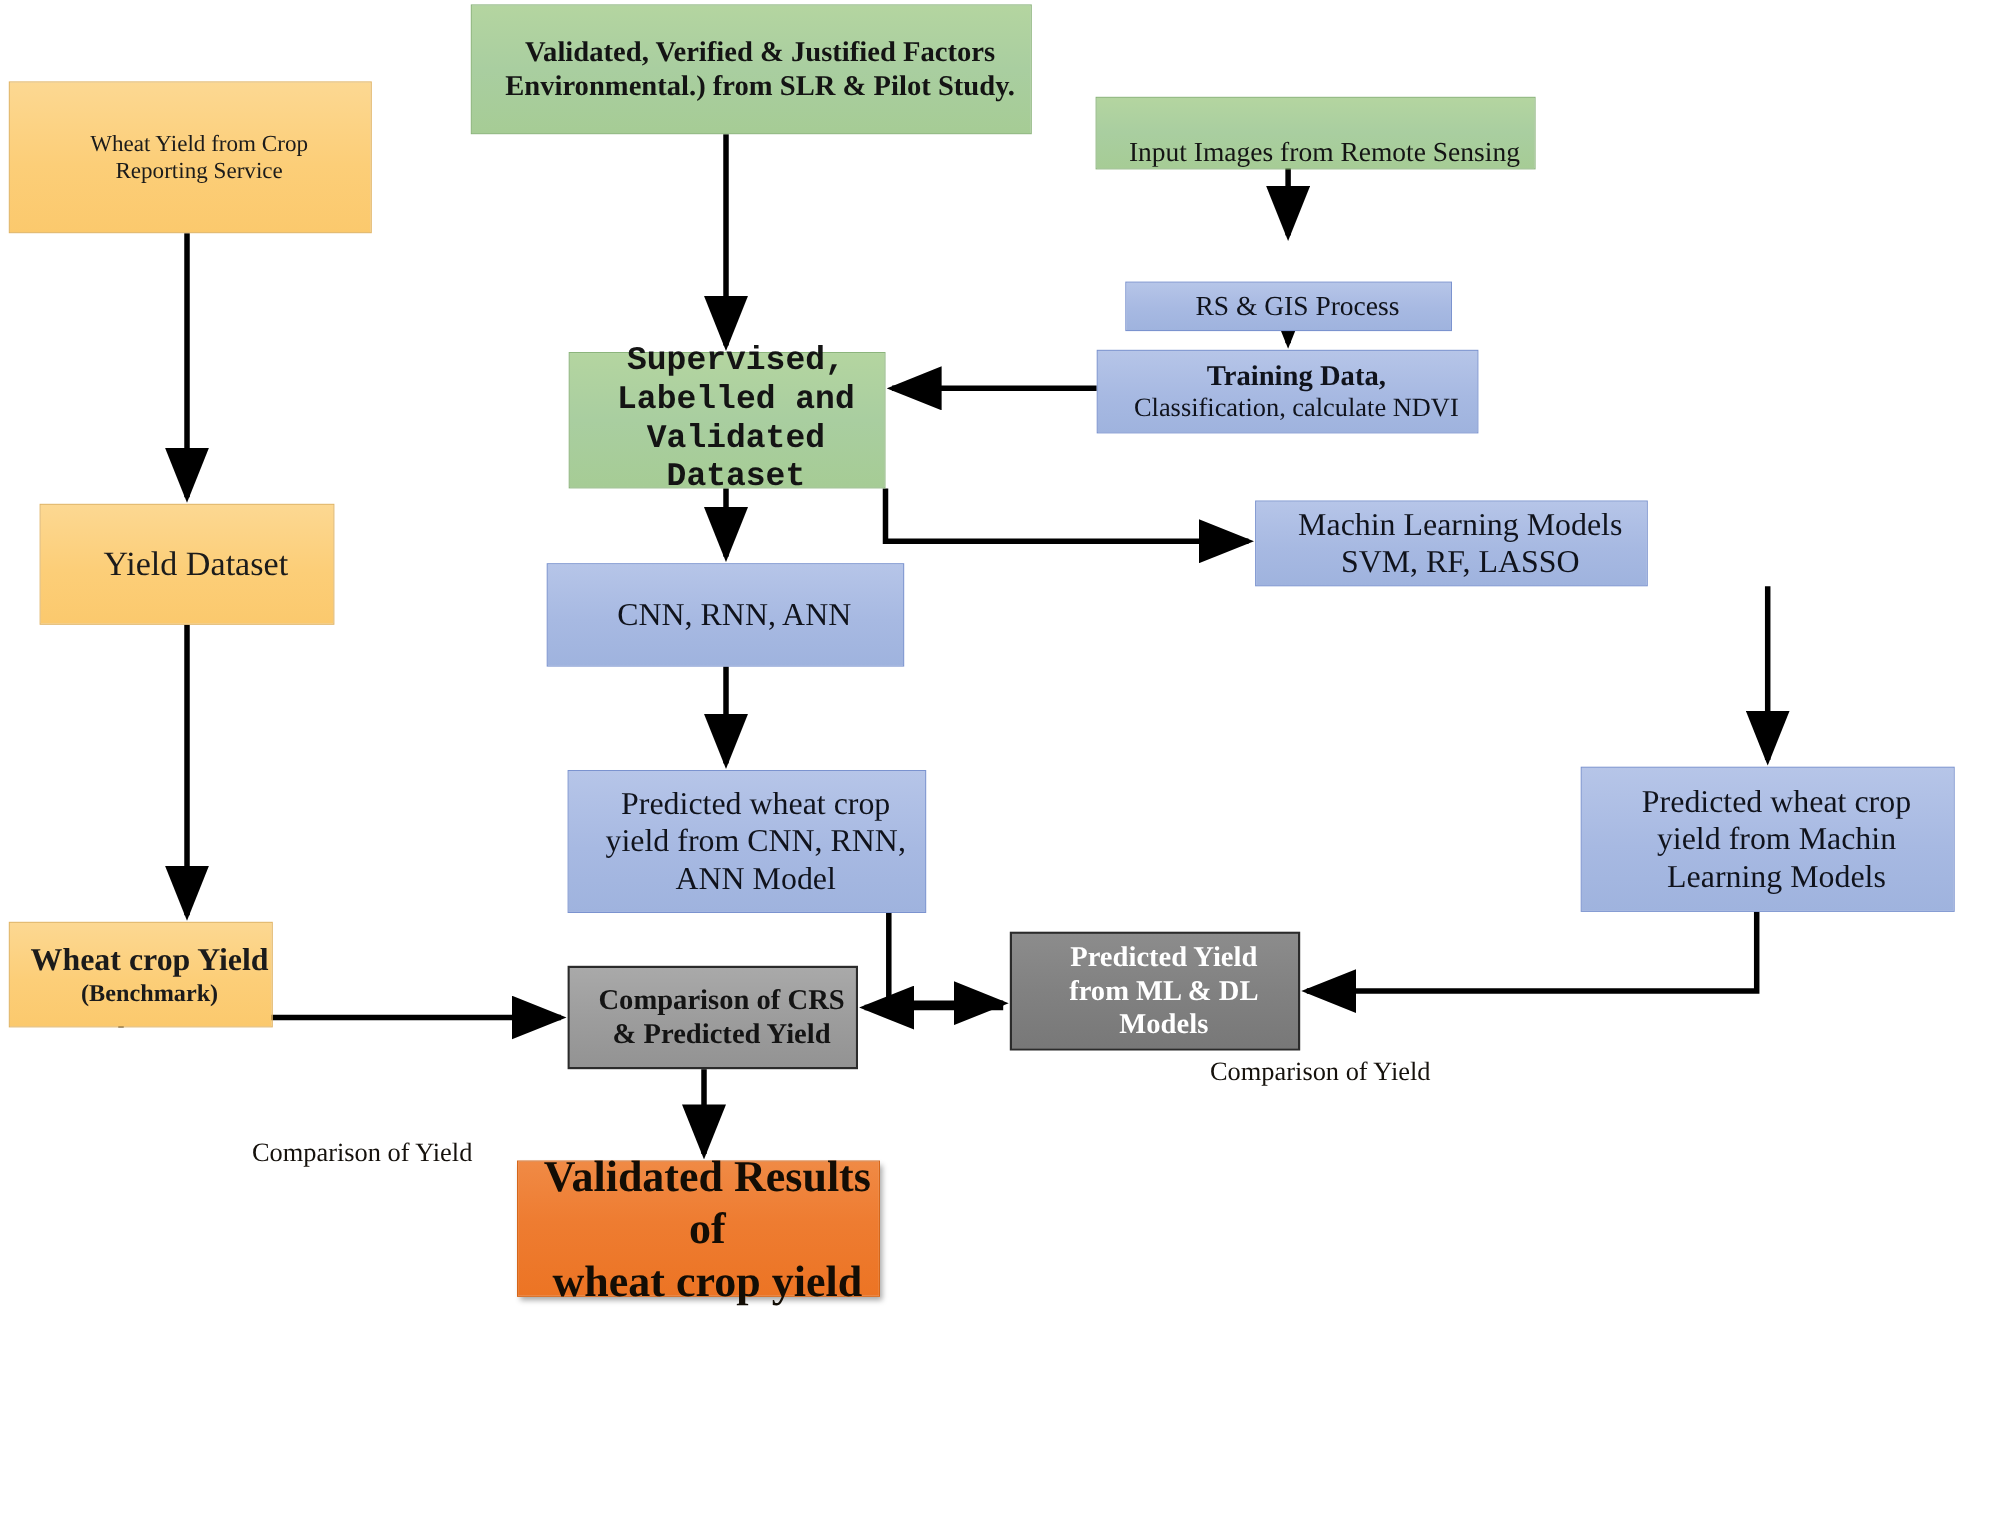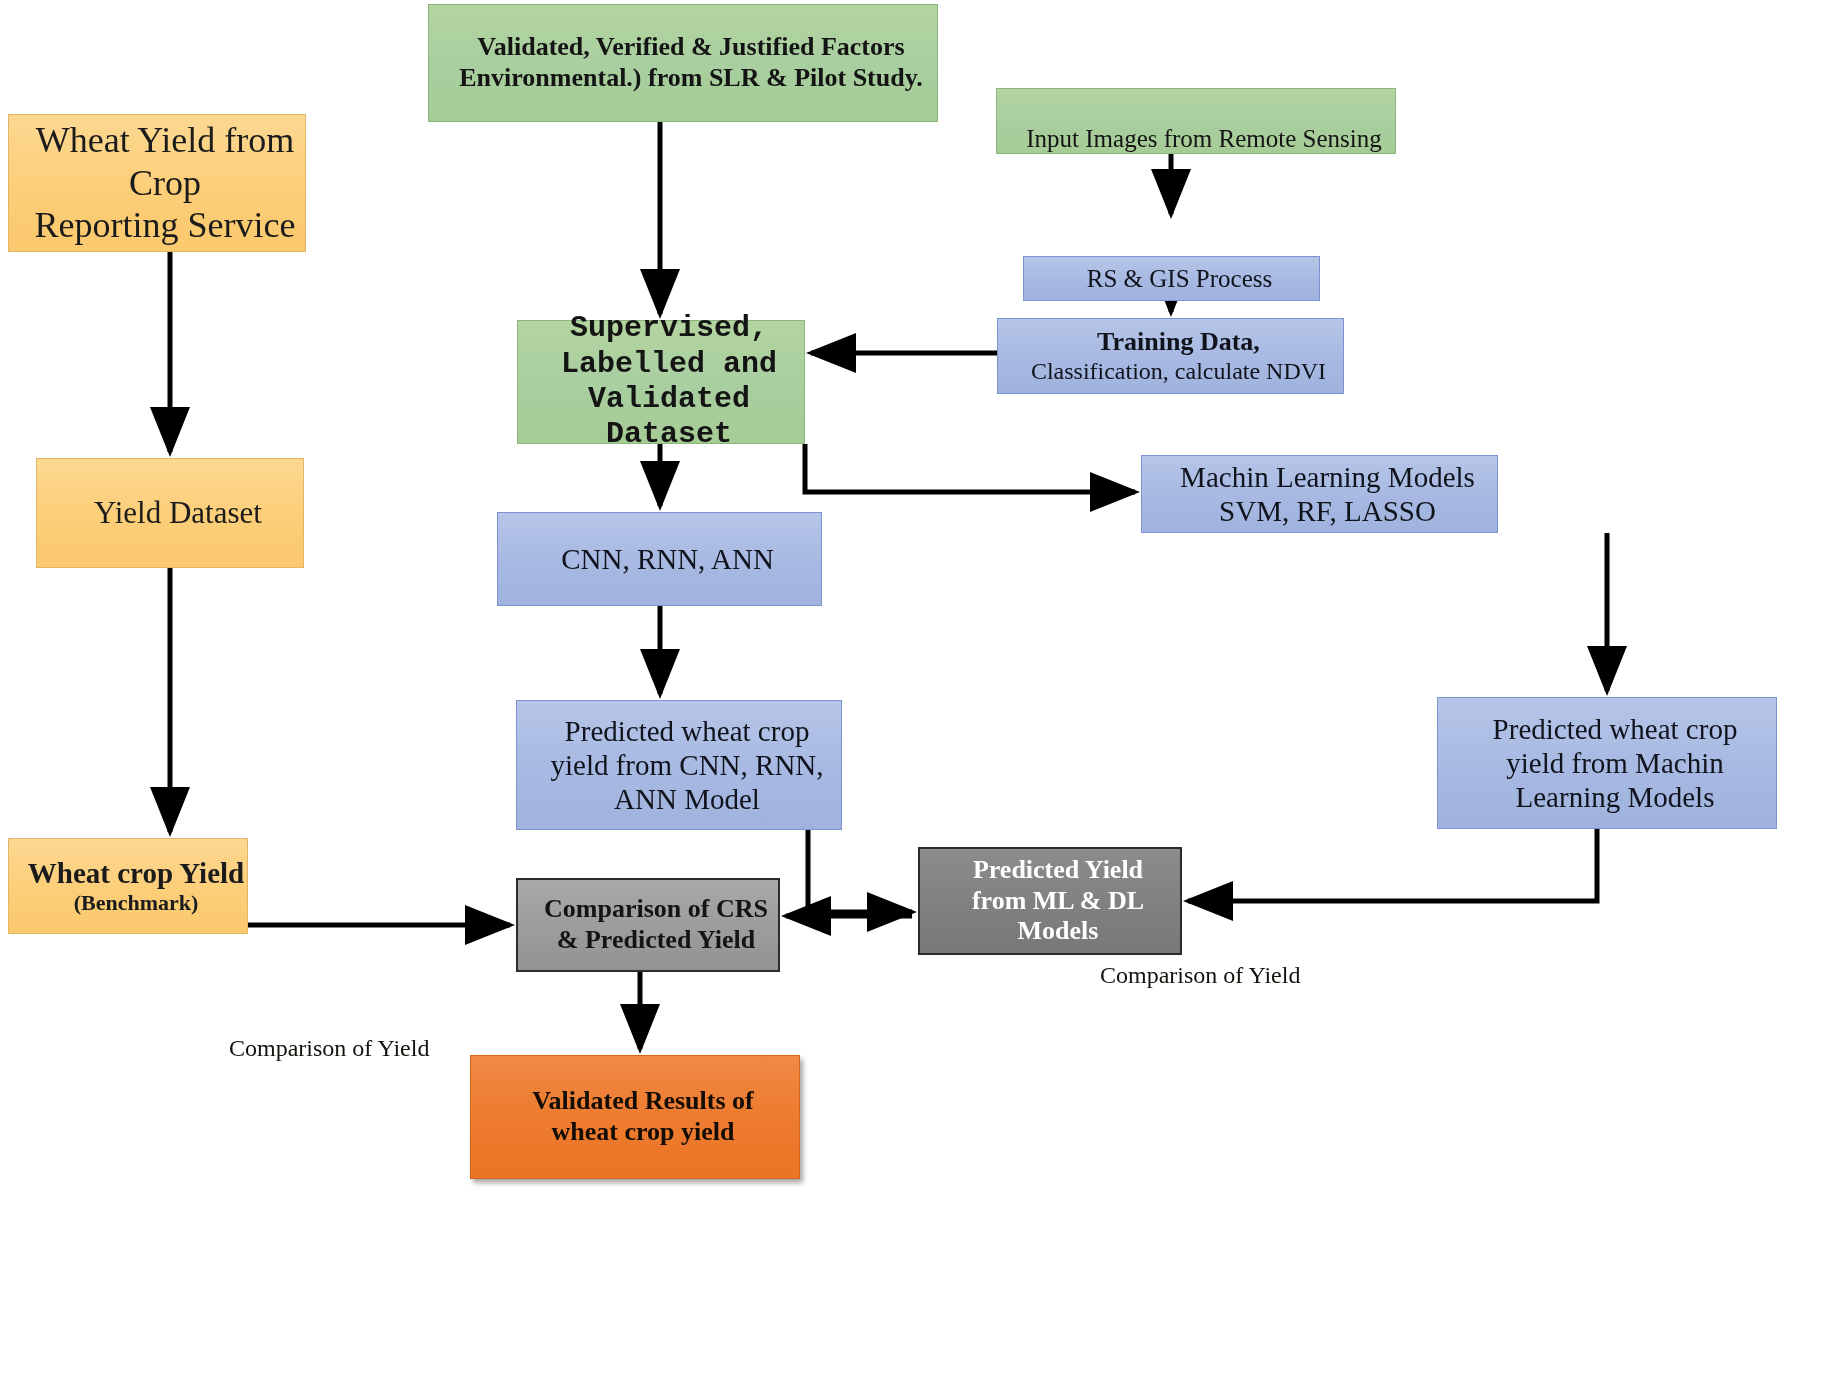--- a/index.html
+++ b/index.html
@@ -19,31 +19,31 @@
            border:1px solid #7b93cf;color:#10131c;}
   .graybox{background:linear-gradient(180deg,#a9a9a9 0%,#9d9d9d 50%,#939393 100%);
            border:2px solid #2b2b2b;color:#141414;}
   .darkgraybox{background:linear-gradient(180deg,#8c8c8c 0%,#818181 50%,#787878 100%);
                border:2px solid #2b2b2b;color:#ffffff;}
   .orangefill{background:linear-gradient(180deg,#f08a45 0%,#ee7c31 45%,#ec7424 100%);
               border:1px solid #d4661a;color:#130d05;
               box-shadow:3px 4px 5px rgba(0,0,0,.35);}
   .edge-label{position:absolute;z-index:4;font-size:24px;color:#15110c;white-space:nowrap;}
   
-  #n-crs{left:8px;top:74px;width:298px;height:138px;font-size:36px;margin-top:40px;}
+  #n-crs{left:8px;top:74px;width:330px;height:138px;font-size:21px;}
   #n-yield-ds{left:36px;top:458px;width:268px;height:110px;font-size:31px;}
   #n-bench{left:8px;top:838px;width:240px;height:96px;}
   #n-bench .t1{font-size:29px;font-weight:bold;}
   #n-bench .t2{font-size:22px;font-weight:bold;}
   #n-factors{left:428px;top:4px;width:510px;height:118px;font-size:26px;font-weight:bold;}
   #n-supervised{left:517px;top:320px;width:288px;height:124px;font-size:30px;font-weight:bold;font-family:Liberation Mono, monospace;}
   #n-dl{left:497px;top:512px;width:325px;height:94px;font-size:29px;}
   #n-dlpred{left:516px;top:700px;width:326px;height:130px;font-size:29px;}
   #n-compcrs{left:516px;top:878px;width:264px;height:94px;font-size:26px;font-weight:bold;}
-  #n-valid{left:470px;top:1055px;width:330px;height:124px;font-size:26px;font-weight:bold;}
+  #n-valid{left:470px;top:1055px;width:330px;height:124px;font-size:40px;font-weight:bold;}
   #n-input{left:996px;top:88px;width:400px;height:66px;font-size:25px;justify-content:flex-end;}
   #n-rsgis{left:1023px;top:220px;width:297px;height:45px;font-size:25px;margin-top:36px;}
   #n-train{left:997px;top:318px;width:347px;height:76px;}
   #n-train .t1{font-size:26px;font-weight:bold;}
   #n-train .t2{font-size:24px;}
   #n-ml{left:1141px;top:455px;width:357px;height:78px;font-size:29px;}
   #n-mlpred{left:1437px;top:697px;width:340px;height:132px;font-size:29px;}
   #n-predyield{left:918px;top:847px;width:264px;height:108px;font-size:26px;font-weight:bold;}
 </style>
 </head>

